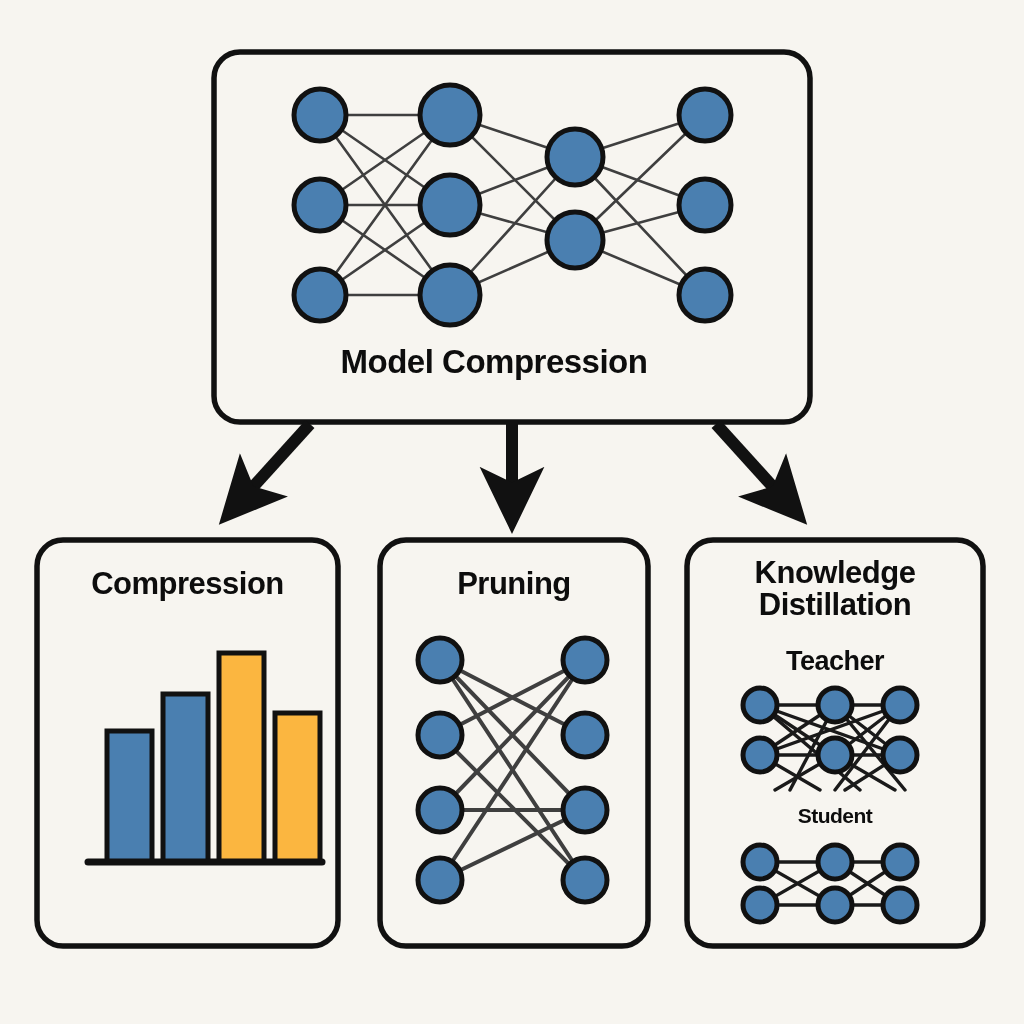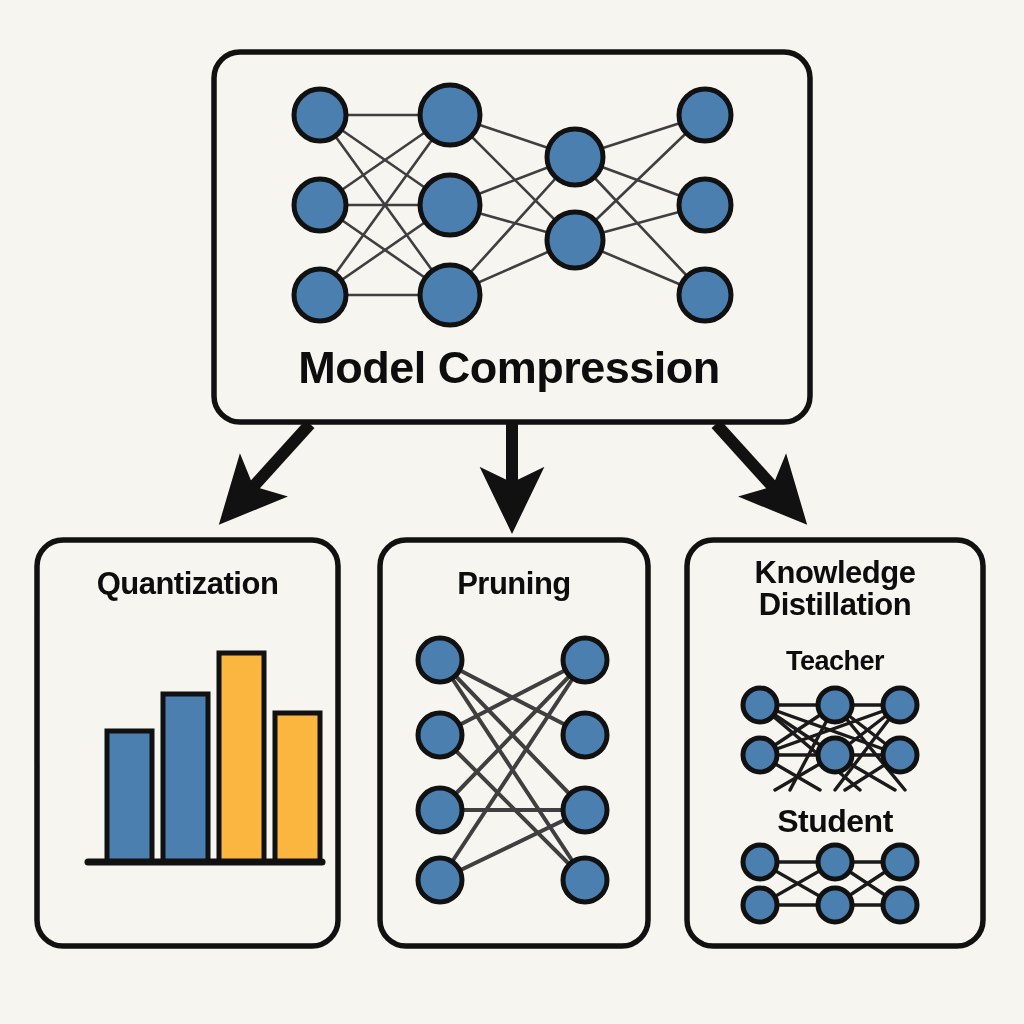--- a/index.html
+++ b/index.html
@@ -24,24 +24,24 @@
   .box-label {
     position: absolute;
     text-align: center;
     font-weight: bold;
     color: #0d0d0d;
     letter-spacing: -0.5px;
     line-height: 1.02;
     user-select: none;
   }
   #title-main {
-    left: 209px;
+    left: 194px;
     top: 345px;
     width: 600px;
-    font-size: 45px;
+    font-size: 33px;
   }
   #title-quant {
     left: 35px;
     top: 568px;
     width: 305px;
     font-size: 31px;
   }
   #title-prune {
     left: 378px;
     top: 568px;
@@ -57,21 +57,21 @@
   #label-teacher {
     left: 685px;
     top: 648px;
     width: 300px;
     font-size: 27px;
   }
   #label-student {
     left: 685px;
     top: 805px;
     width: 300px;
-    font-size: 32px;
+    font-size: 21px;
   }
 </style>
 </head>
 <body>
 
 <div id="canvas">
 
   <svg class="svg-layer" viewBox="0 0 1024 1024">
     <defs>
       <marker id="arrowhead" markerWidth="6" markerHeight="6" refX="2.6" refY="3" orient="auto" markerUnits="strokeWidth">
@@ -211,21 +211,21 @@
       <circle cx="835" cy="862" r="17"></circle>
       <circle cx="900" cy="862" r="17"></circle>
       <circle cx="760" cy="905" r="17"></circle>
       <circle cx="835" cy="905" r="17"></circle>
       <circle cx="900" cy="905" r="17"></circle>
     </g>
   </svg>
 
   <div class="box-label" id="title-main">Model Compression</div>
 
-  <div class="box-label" id="title-quant">Quantization</div>
+  <div class="box-label" id="title-quant">Compression</div>
 
   <div class="box-label" id="title-prune">Pruning</div>
 
   <div class="box-label" id="label-teacher">Teacher</div>
 
   <div class="box-label" id="title-kd">
     <div>Knowledge</div>
     <div>Distillation</div>
   </div>
 

